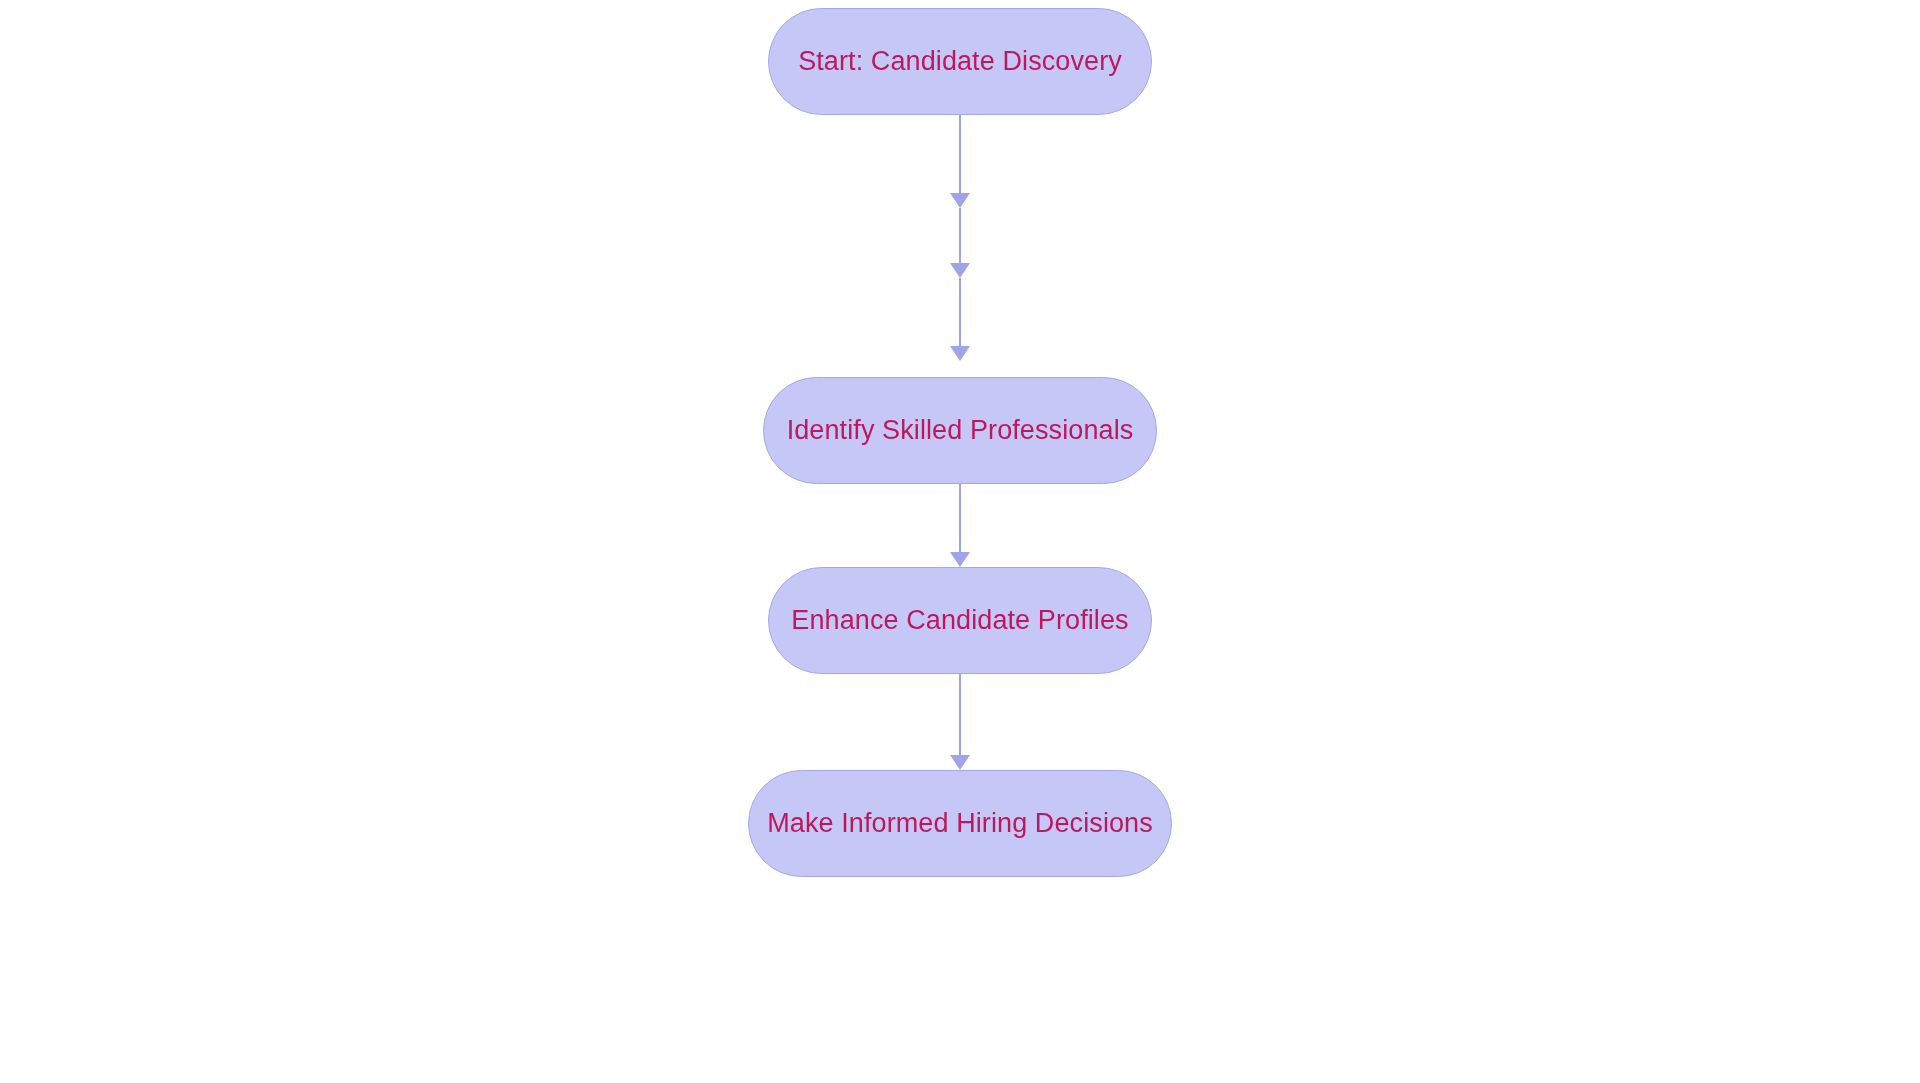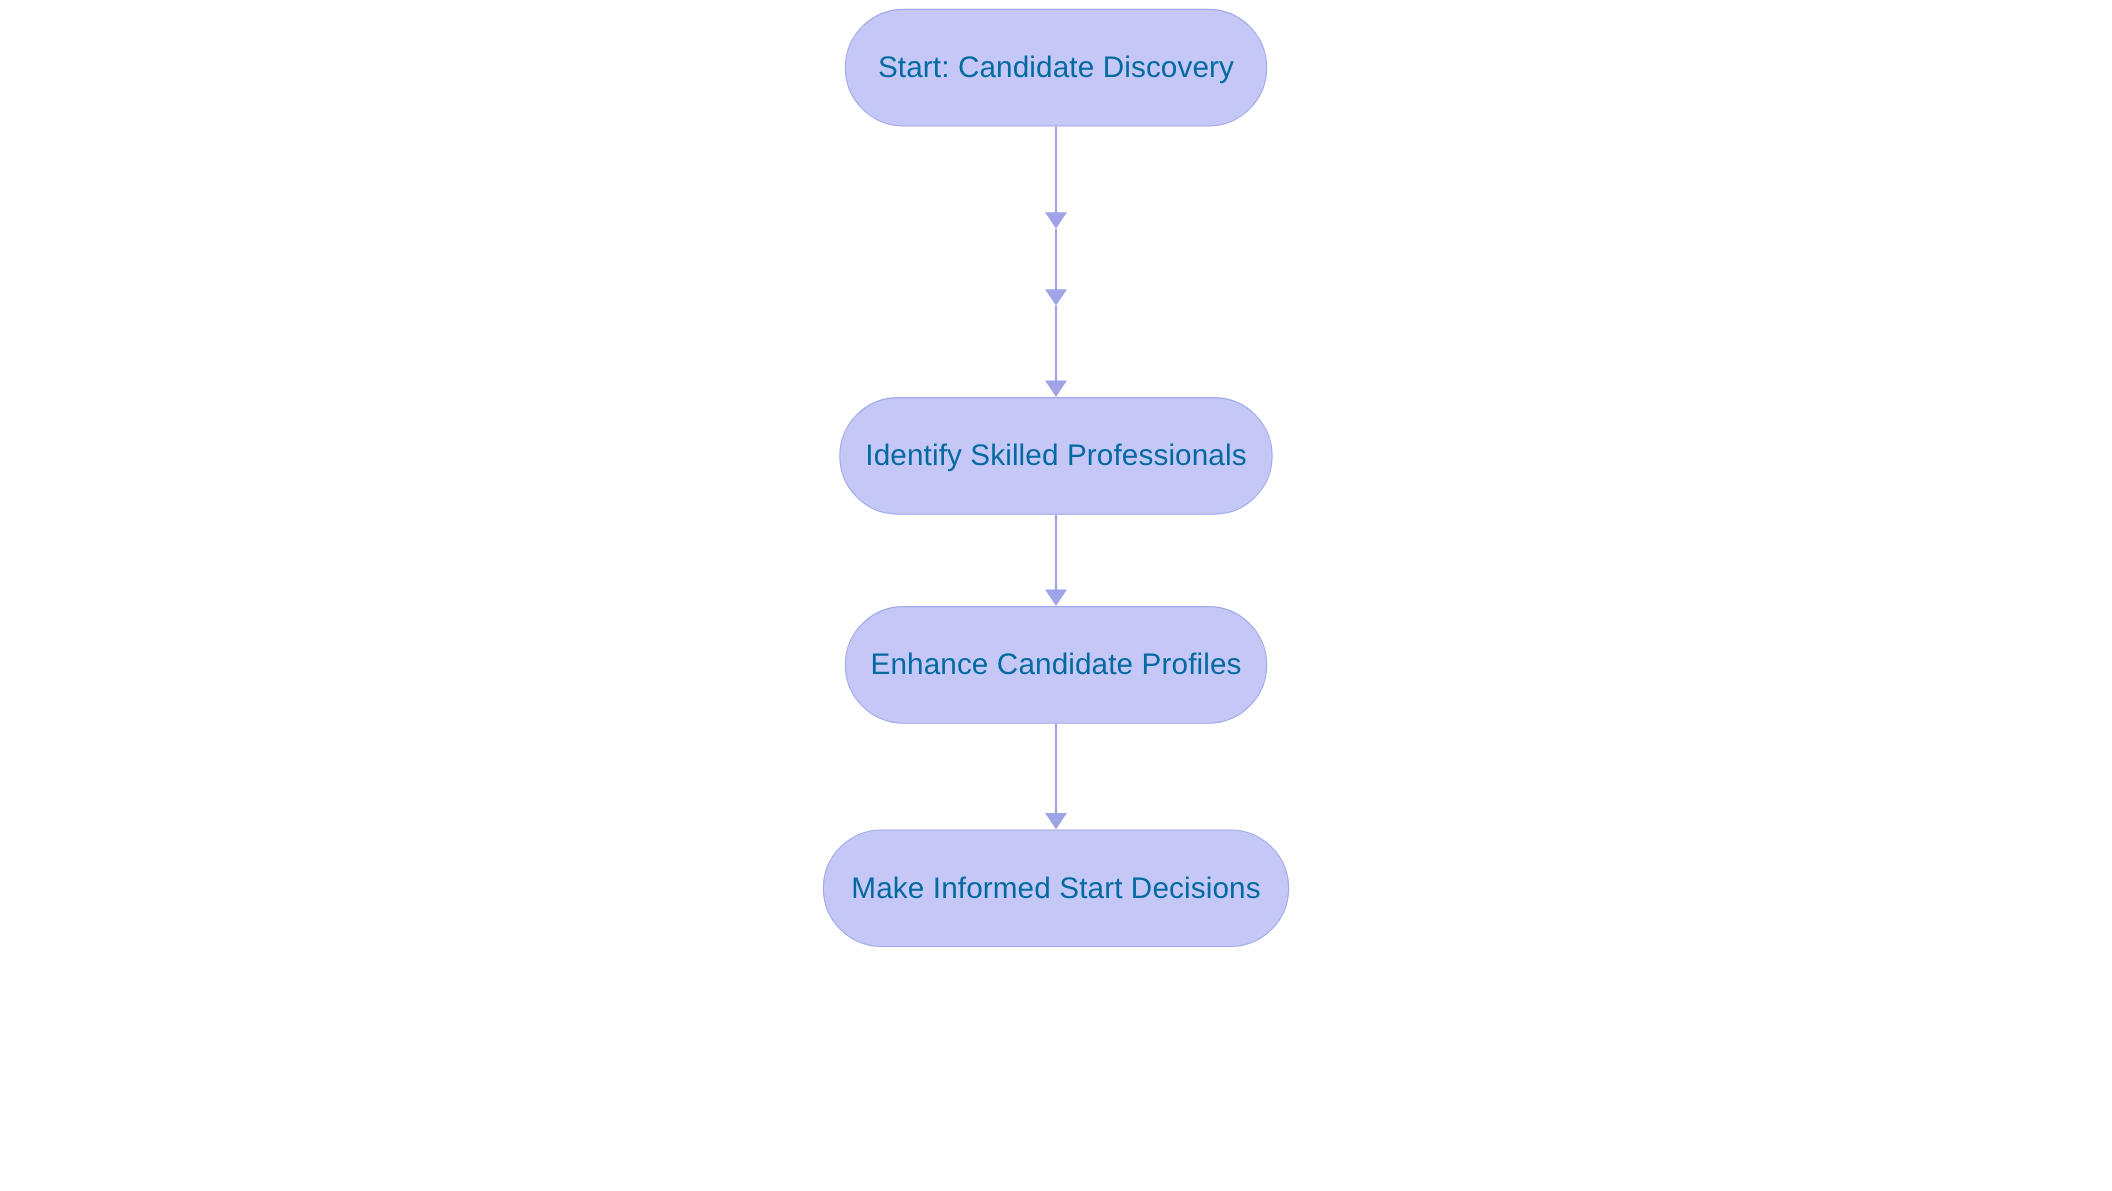--- a/index.html
+++ b/index.html
@@ -39,32 +39,32 @@
     height: 107px;
     border-radius: 54px;
     background: #c5c8f7;
     border: 1.6px solid #a3a8e8;
     display: flex;
     align-items: center;
     justify-content: center;
     flex: 0 0 auto;
   }
   .flow-node-label {
-    color: #0369a1;
+    color: #be185d;
     font-size: 27px;
     font-weight: 400;
     letter-spacing: 0.1px;
     white-space: nowrap;
     line-height: 1;
   }
 
   .w-start       { width: 384px; }
   .w-ai          { width: 271px; }
   .w-analyze     { width: 384px; }
-  .w-identify    { width: 394px; }
+  .w-identify    { width: 394px; margin-top: 16px; }
   .w-enhance     { width: 384px; align-items: center; }
   .w-decisions   { width: 424px; }
 
   
   .flow-connector {
     position: relative;
     width: 24px;
     flex: 0 0 auto;
     display: flex;
     flex-direction: column;
@@ -135,17 +135,17 @@
     <div class="flow-node w-enhance">
       <span class="flow-node-label">Enhance Candidate Profiles</span>
     </div>
 
     <div class="flow-connector gap-5">
       <div class="connector-line"></div>
       <div class="connector-head"></div>
     </div>
 
     <div class="flow-node w-decisions">
-      <span class="flow-node-label">Make Informed Start Decisions</span>
+      <span class="flow-node-label">Make Informed Hiring Decisions</span>
     </div>
 
   </div>
 </div>
 
 </body></html>

